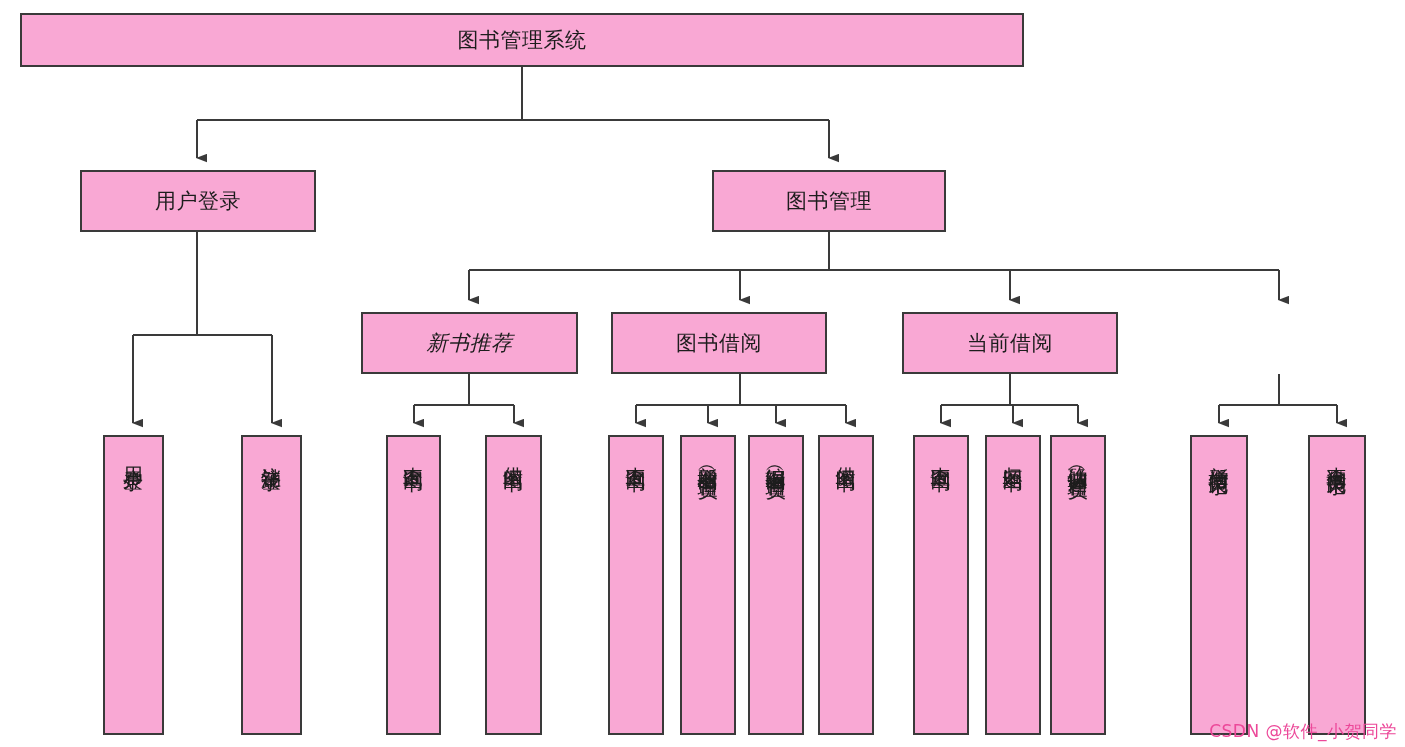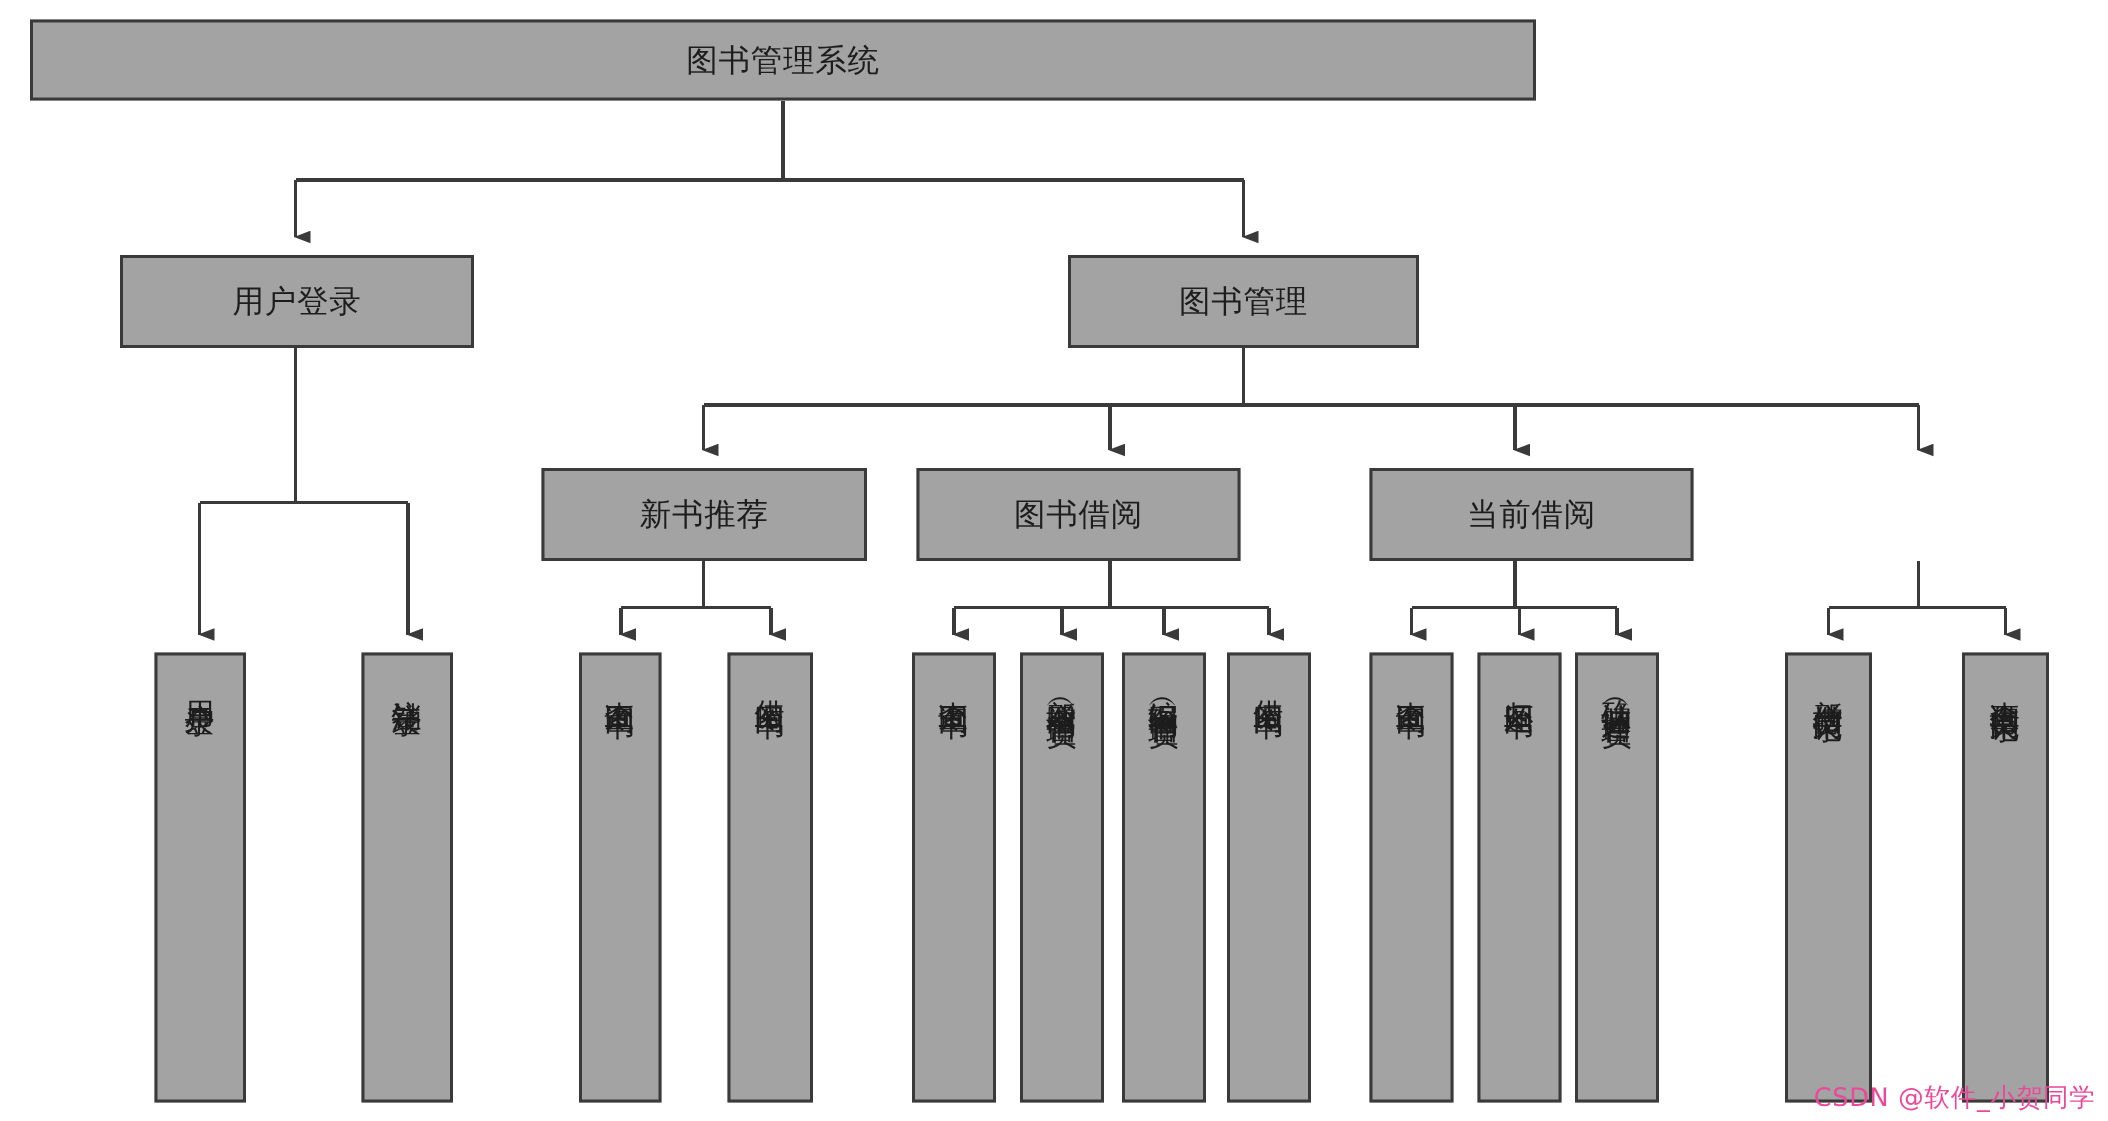--- a/index.html
+++ b/index.html
@@ -21,21 +21,21 @@
     position: absolute;
     left: 0;
     top: 0;
     width: 1405px;
     height: 747px;
     pointer-events: none;
   }
   .node-box {
     position: absolute;
     box-sizing: border-box;
-    background: #a3a3a3;
+    background: #f9a8d4;
     border: 2.5px solid #3a3a3a;
     display: flex;
     align-items: center;
     justify-content: center;
     z-index: 2;
   }
   .node-label {
     color: #1d1d1d;
     font-size: 21px;
     line-height: 1.18;
@@ -139,27 +139,27 @@
     <span class="node-label">图书管理系统</span>
   </div>
 
   <div class="node-box" style="left: 80px; top: 170px; width: 236px; height: 62px;">
     <span class="node-label">用户登录</span>
   </div>
   <div class="node-box" style="left: 712px; top: 170px; width: 234px; height: 62px; align-items: center;">
     <span class="node-label">图书管理</span>
   </div>
 
-  <div class="node-box" style="left: 361px; top: 312px; width: 217px; height: 62px;">
+  <div class="node-box" style="left: 361px; top: 312px; width: 217px; height: 62px; font-style: italic;">
     <span class="node-label">新书推荐</span>
   </div>
   <div class="node-box" style="left: 611px; top: 312px; width: 216px; height: 62px;">
     <span class="node-label">图书借阅</span>
   </div>
-  <div class="node-box" style="left: 902px; top: 312px; width: 216px; height: 62px; margin-left: 11px;">
+  <div class="node-box" style="left: 902px; top: 312px; width: 216px; height: 62px;">
     <span class="node-label">当前借阅</span>
   </div>
 
   <div class="node-box vertical" style="left: 103px; top: 435px; width: 61px; height: 300px;">
     <span class="node-label">用户登录</span>
   </div>
   <div class="node-box vertical" style="left: 241px; top: 435px; width: 61px; height: 300px;">
     <span class="node-label">注销登录</span>
   </div>
   <div class="node-box vertical" style="left: 386px; top: 435px; width: 55px; height: 300px;">

